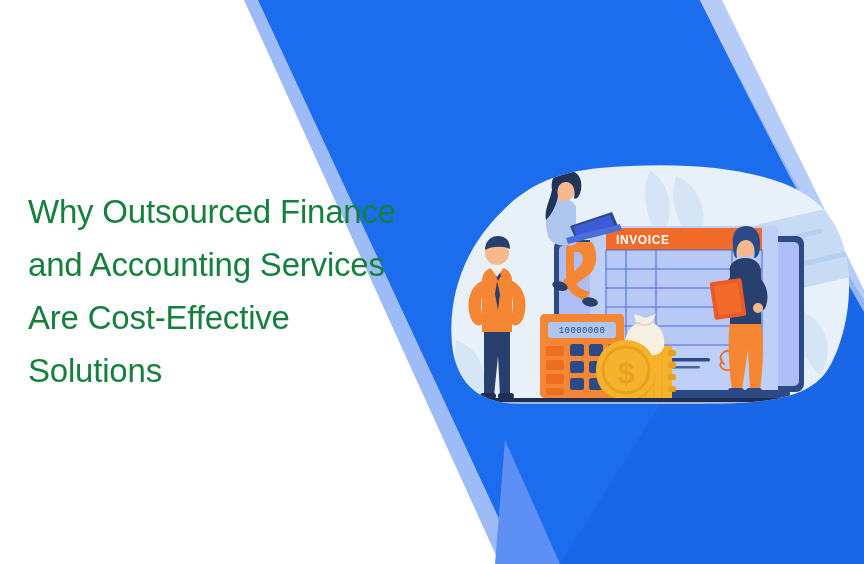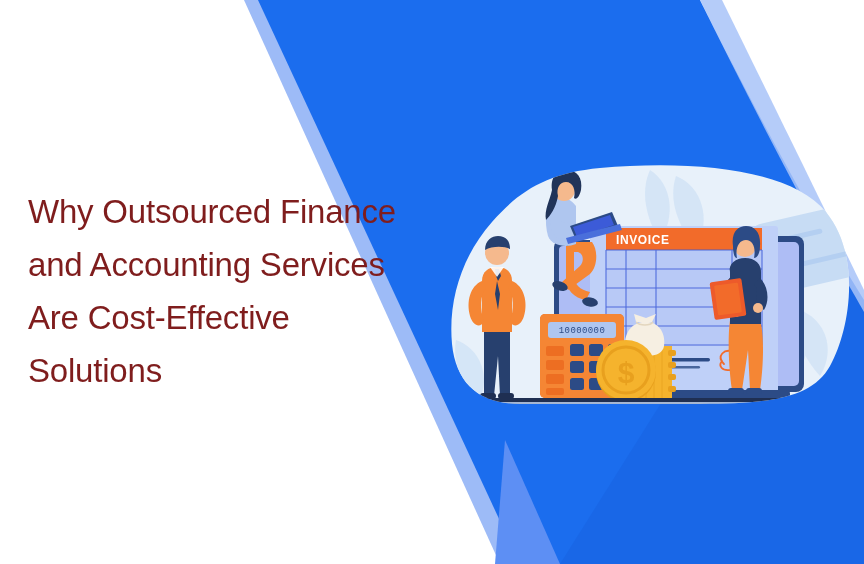--- a/index.html
+++ b/index.html
@@ -10,21 +10,21 @@
   }
   #banner{
     position:relative;width:864px;height:564px;overflow:hidden;background:#ffffff;
   }
   #bg-svg{position:absolute;left:0;top:0;width:864px;height:564px;}
   #illus-svg{position:absolute;left:440px;top:150px;width:424px;height:270px;}
 
   #headline{
     position:absolute;left:28px;top:163px;width:370px;
     font-size:33px;line-height:53px;font-weight:400;
-    color:#7f1d1d;letter-spacing:-0.2px;
+    color:#15803d;letter-spacing:-0.2px;
     white-space:pre-line;
   }
 </style>
 </head>
 <body>
 
 <div id="banner">
 
   <svg id="bg-svg" viewBox="0 0 864 564">
 

